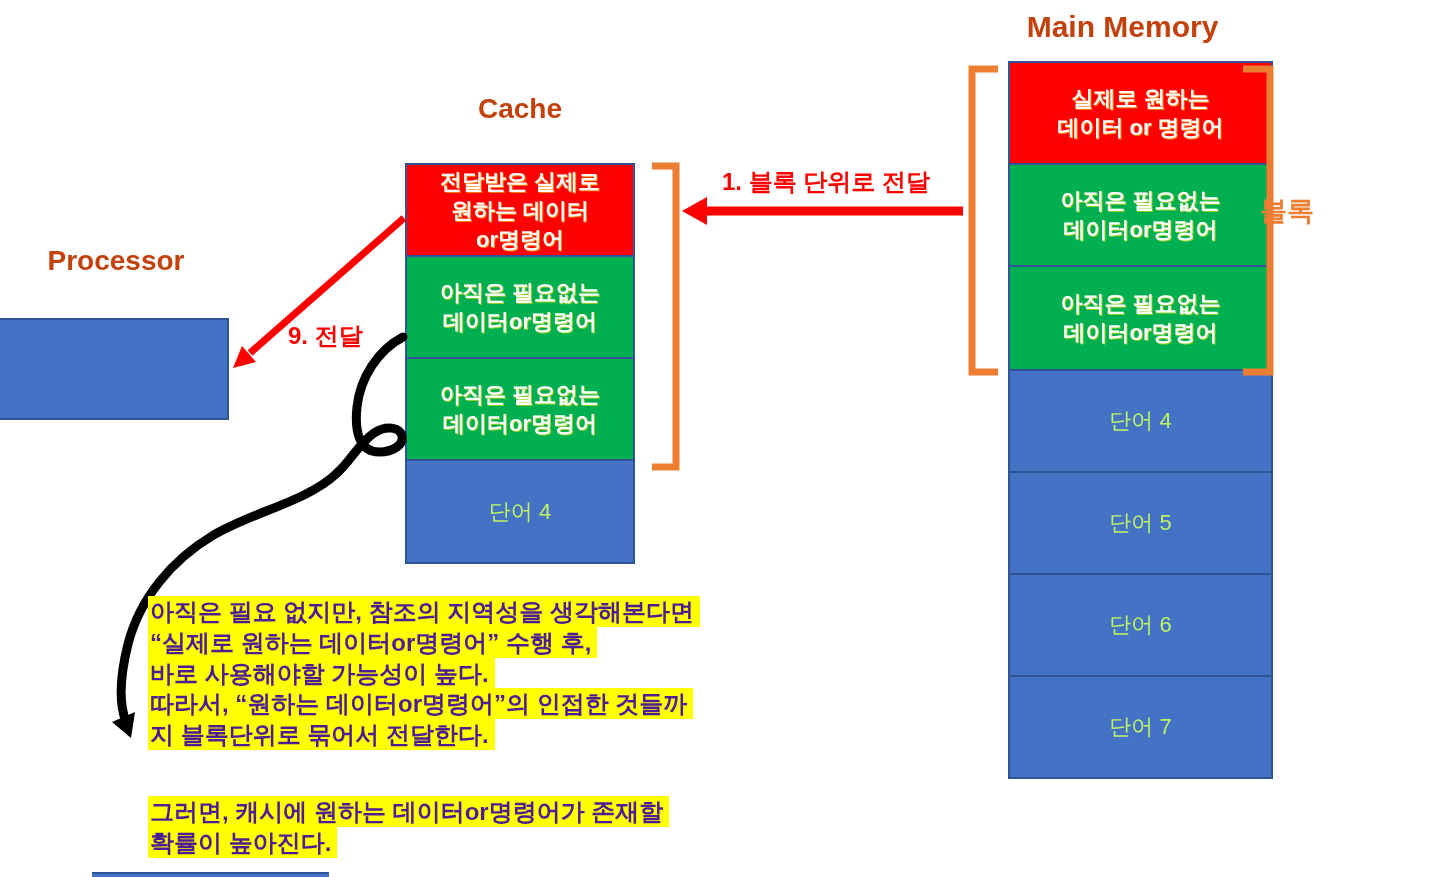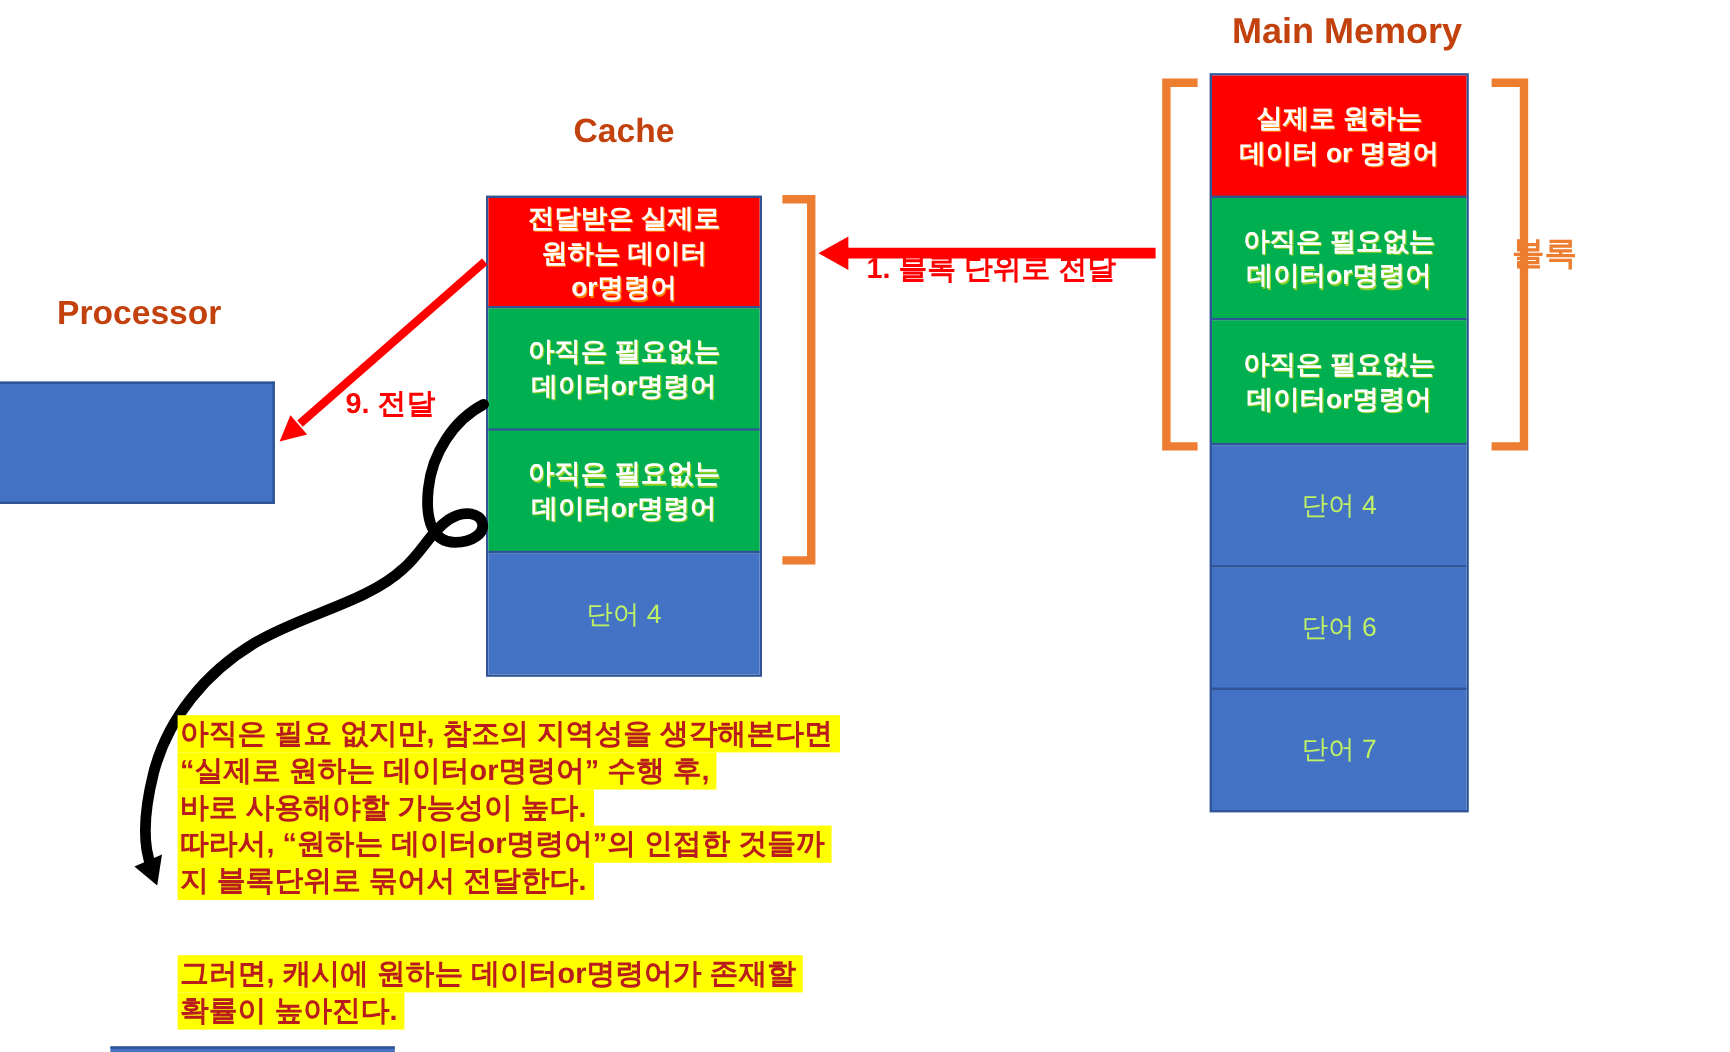--- a/index.html
+++ b/index.html
@@ -8,21 +8,21 @@
     font-family:"Liberation Sans","DejaVu Sans",sans-serif;overflow:hidden;
   }
   
   .diagram-title{position:absolute;font-weight:700;color:#c2410c;text-align:center;}
   .title-main-memory{left:1000px;top:10px;width:245px;font-size:30px;}
   .title-cache{left:405px;top:93px;width:230px;font-size:28px;}
   .title-processor{left:36px;top:245px;width:160px;font-size:28px;}
   
   .col{position:absolute;border:2px solid #2F5597;box-sizing:border-box;}
   .cache-col{left:405px;top:163px;width:230px;}
-  .mm-col{left:1008px;top:61px;width:216px;}
+  .mm-col{left:1008px;top:61px;width:265px;}
   .cell{
     box-sizing:border-box;display:flex;flex-direction:column;align-items:center;justify-content:center;
     border-bottom:2px solid #2F5597;text-align:center;color:#ffffff;font-size:22px;
   }
   .cell:last-child{border-bottom:none;}
   .cell.red{background:#FF0000;}
   .cell.green{background:#00B050;}
   .cell.blue{background:#4472C4;}
   .cell.red .line,.cell.green .line{
     font-weight:700;line-height:29px;text-shadow:1px 1px 0 rgba(255,235,0,0.55);
@@ -33,30 +33,30 @@
     position:absolute;left:0;top:318px;width:229px;height:102px;
     background:#4472C4;border:2px solid #2F5597;border-left:none;box-sizing:border-box;
   }
   
   .bottom-strip{
     position:absolute;left:92px;top:872px;width:237px;height:5px;
     background:#4472C4;border-top:2px solid #2F5597;box-sizing:border-box;
   }
   
   .arrow-label{position:absolute;font-weight:700;color:#FF0000;}
-  .arrow1-label{left:700px;top:166px;width:252px;text-align:center;font-size:24px;margin-top:42px;}
+  .arrow1-label{left:700px;top:166px;width:252px;text-align:center;font-size:24px;}
   .arrow2-label{left:288px;top:320px;font-size:24px;}
   .block-label{position:absolute;left:1260px;top:193px;font-size:27px;font-weight:700;color:#ED7D31;}
   
   .note{position:absolute;left:148px;}
   .note-a{top:596px;}
   .note-b{top:688px;}
   .note-c{top:796px;}
   .note .nline{
-    display:table;background:#FFFF00;color:#b91c1c;font-weight:700;
+    display:table;background:#FFFF00;color:#4c1d95;font-weight:700;
     font-size:24px;line-height:31px;padding:0 6px 0 2px;white-space:nowrap;
   }
   
   .overlay{position:absolute;left:0;top:0;width:1442px;height:877px;pointer-events:none;}
 </style>
 </head>
 <body>
 
 <div class="canvas">
 
@@ -93,20 +93,23 @@
     <div class="cell green" style="height:102px">
       <div class="line">아직은 필요없는</div>
       <div class="line">데이터or명령어</div>
     </div>
     <div class="cell green" style="height:104px">
       <div class="line">아직은 필요없는</div>
       <div class="line">데이터or명령어</div>
     </div>
     <div class="cell blue" style="height:102px">
       <div class="line">단어 4</div>
+    </div>
+    <div class="cell blue" style="height:102px">
+      <div class="line">단어 5</div>
     </div>
     <div class="cell blue" style="height:102px">
       <div class="line">단어 6</div>
     </div>
     <div class="cell blue" style="height:100px">
       <div class="line">단어 7</div>
     </div>
   </div>
 
   <svg class="overlay" viewBox="0 0 1442 877">

